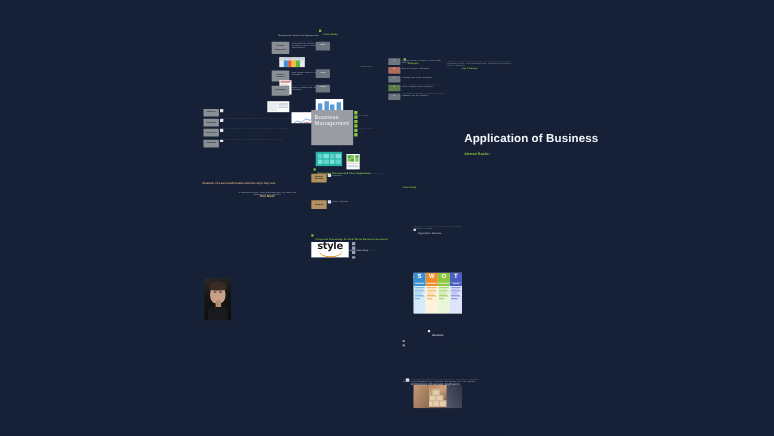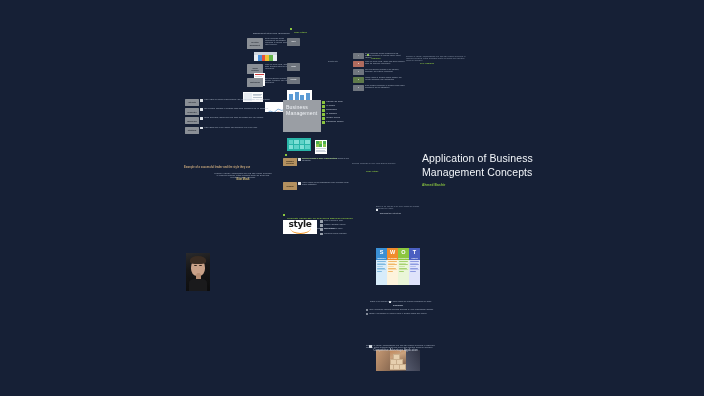--- a/index.html
+++ b/index.html
@@ -58,21 +58,21 @@
   #center-node{
     background:#9a9ea4;color:#eef1f5;
     font-size:5.2px;line-height:6.4px;font-weight:400;
     padding:4px 3px;box-sizing:border-box;
     letter-spacing:.1px;
   }
 
   
   #main-title{
     color:#f2f5f9;font-size:10.5px;line-height:13.5px;
-    font-weight:normal;letter-spacing:.1px;margin-top:32px;
+    font-weight:bold;letter-spacing:.1px;
   }
   #main-sub{color:#8bc53f;font-size:3.2px;font-weight:bold;letter-spacing:.15px;margin-top:4px;}
 
   
   .thumb{background:#dfe3e8;overflow:hidden;position:relative;}
 
   
   #portrait{
     background:linear-gradient(165deg,#2a2a2c 0%,#161617 40%,#0c0c0d 100%);
     overflow:hidden;position:relative;
@@ -478,18 +478,17 @@
   </div>
 
   <div class="abs" style="left:369px;top:337px;">
     <span class="mk white" style="width:3px;height:3px;"></span><span class="micro light" style="font-size:2.8px;">Competitive Advantage Application</span>
   </div>
   <div class="abs micro" style="left:366px;top:345px;width:70px;height:30px;">Combines a visionary, transformational style with high personal involvement in engineering decisions, setting demanding targets and driving rapid innovation across his companies.</div>
 
   <div class="abs" style="left:422px;top:120px;width:160px;">
     <div id="main-title">
       <div>Application of Business</div>
-      <div>Management Concepts</div>
     </div>
     <div id="main-sub">Ahmed Bashir</div>
   </div>
 
 </div>
 
 </body></html>

